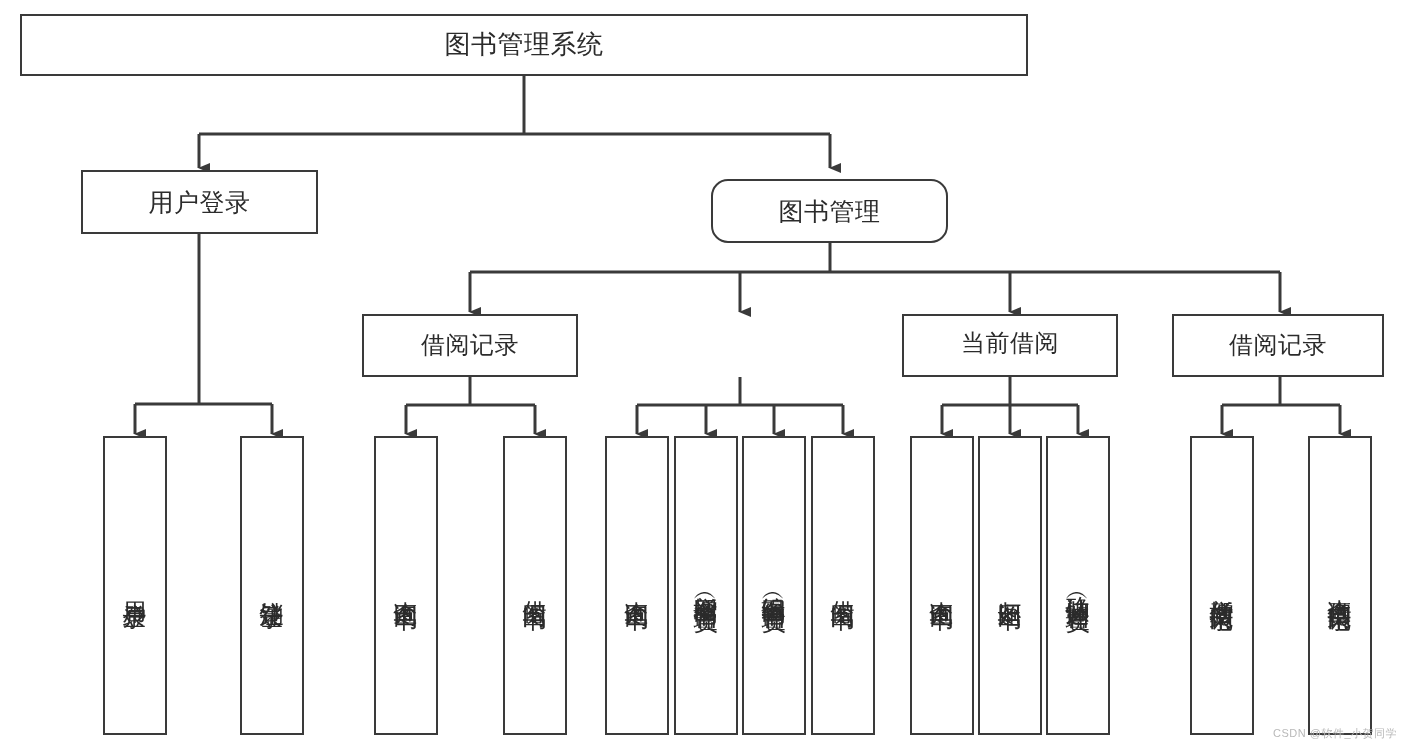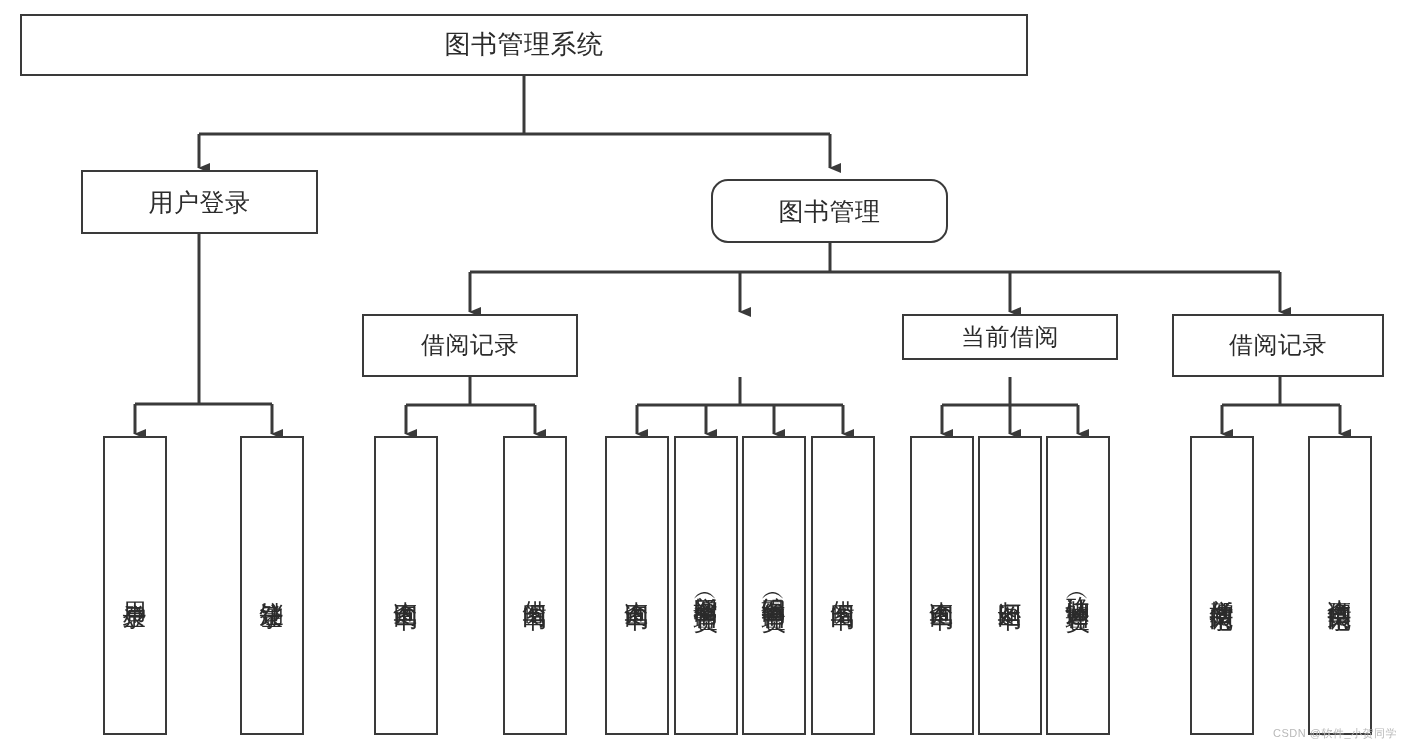--- a/index.html
+++ b/index.html
@@ -126,21 +126,21 @@
   <div class="node h" style="left:81px;top:170px;width:237px;height:64px;">
     <span class="lbl">用户登录</span>
   </div>
   <div class="node h" style="left:711px;top:179px;width:237px;height:64px;border-radius:17px;">
     <span class="lbl">图书管理</span>
   </div>
 
   <div class="node h lvl3" style="left:362px;top:314px;width:216px;height:63px;">
     <span class="lbl">借阅记录</span>
   </div>
-  <div class="node h lvl3" style="left:902px;top:314px;width:216px;height:46px;">
+  <div class="node h lvl3" style="left:902px;top:314px;width:216px;height:63px;font-family:Liberation Mono, monospace;">
     <span class="lbl">当前借阅</span>
   </div>
   <div class="node h lvl3" style="left:1172px;top:314px;width:212px;height:63px;">
     <span class="lbl">借阅记录</span>
   </div>
 
   <div class="node v" style="left:103px;top:436px;width:64px;height:299px;">
     <span class="lbl">用户登录</span>
   </div>
   <div class="node v" style="left:240px;top:436px;width:64px;height:299px;">

